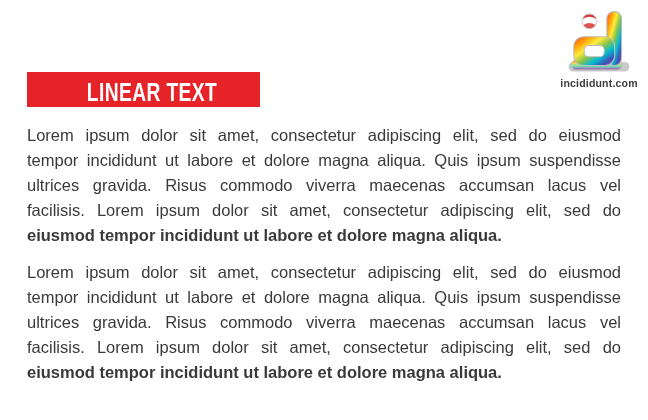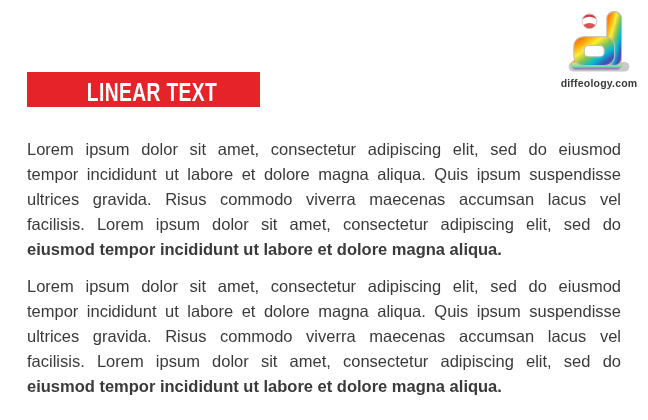--- a/index.html
+++ b/index.html
@@ -52,21 +52,21 @@
     transform-origin: center;
     white-space: nowrap;
     line-height: 1;
     padding-bottom: 2px;
   }
 
   
   .content {
     position: absolute;
     left: 27px;
-    top: 137px;
+    top: 123px;
     width: 594px;
     color: #3a3a3a;
     font-size: 16.5px;
   }
   .paragraph { margin: 0 0 12px 0; }
   .line {
     line-height: 25px;
     white-space: nowrap;
     text-align: justify;
     text-align-last: justify;
@@ -107,21 +107,21 @@
       <rect x="47" y="4" width="17" height="62" rx="8" fill="url(#rb)" stroke="#bdbdbd" stroke-width="1.2"></rect>
 
       <rect x="9" y="33" width="47" height="33" rx="11" fill="url(#rb)" stroke="#bdbdbd" stroke-width="1.2"></rect>
 
       <rect x="21" y="43" width="23" height="13" rx="5" fill="#ffffff" stroke="#bdbdbd" stroke-width="1.2"></rect>
 
       <circle cx="27" cy="15" r="8.5" fill="#ffffff" stroke="#c4c4c4" stroke-width="1"></circle>
       <path d="M19.2 12.5 a8.5 8.5 0 0 1 15.6 0 a14 14 0 0 0 -15.6 0 z" fill="#d93434"></path>
       <path d="M20 19.5 a8.5 8.5 0 0 0 14 0 a13 13 0 0 0 -14 0 z" fill="#d93434" opacity="0.85"></path>
     </svg>
-    <div class="logo-caption">diffeology.com</div>
+    <div class="logo-caption">incididunt.com</div>
   </div>
 
   <div class="banner">
     <span class="banner-title">LINEAR TEXT</span>
   </div>
 
   <div class="content">
     <div class="paragraph">
       <div class="line">Lorem ipsum dolor sit amet, consectetur adipiscing elit, sed do eiusmod</div>
       <div class="line">tempor incididunt ut labore et dolore magna aliqua. Quis ipsum suspendisse</div>

